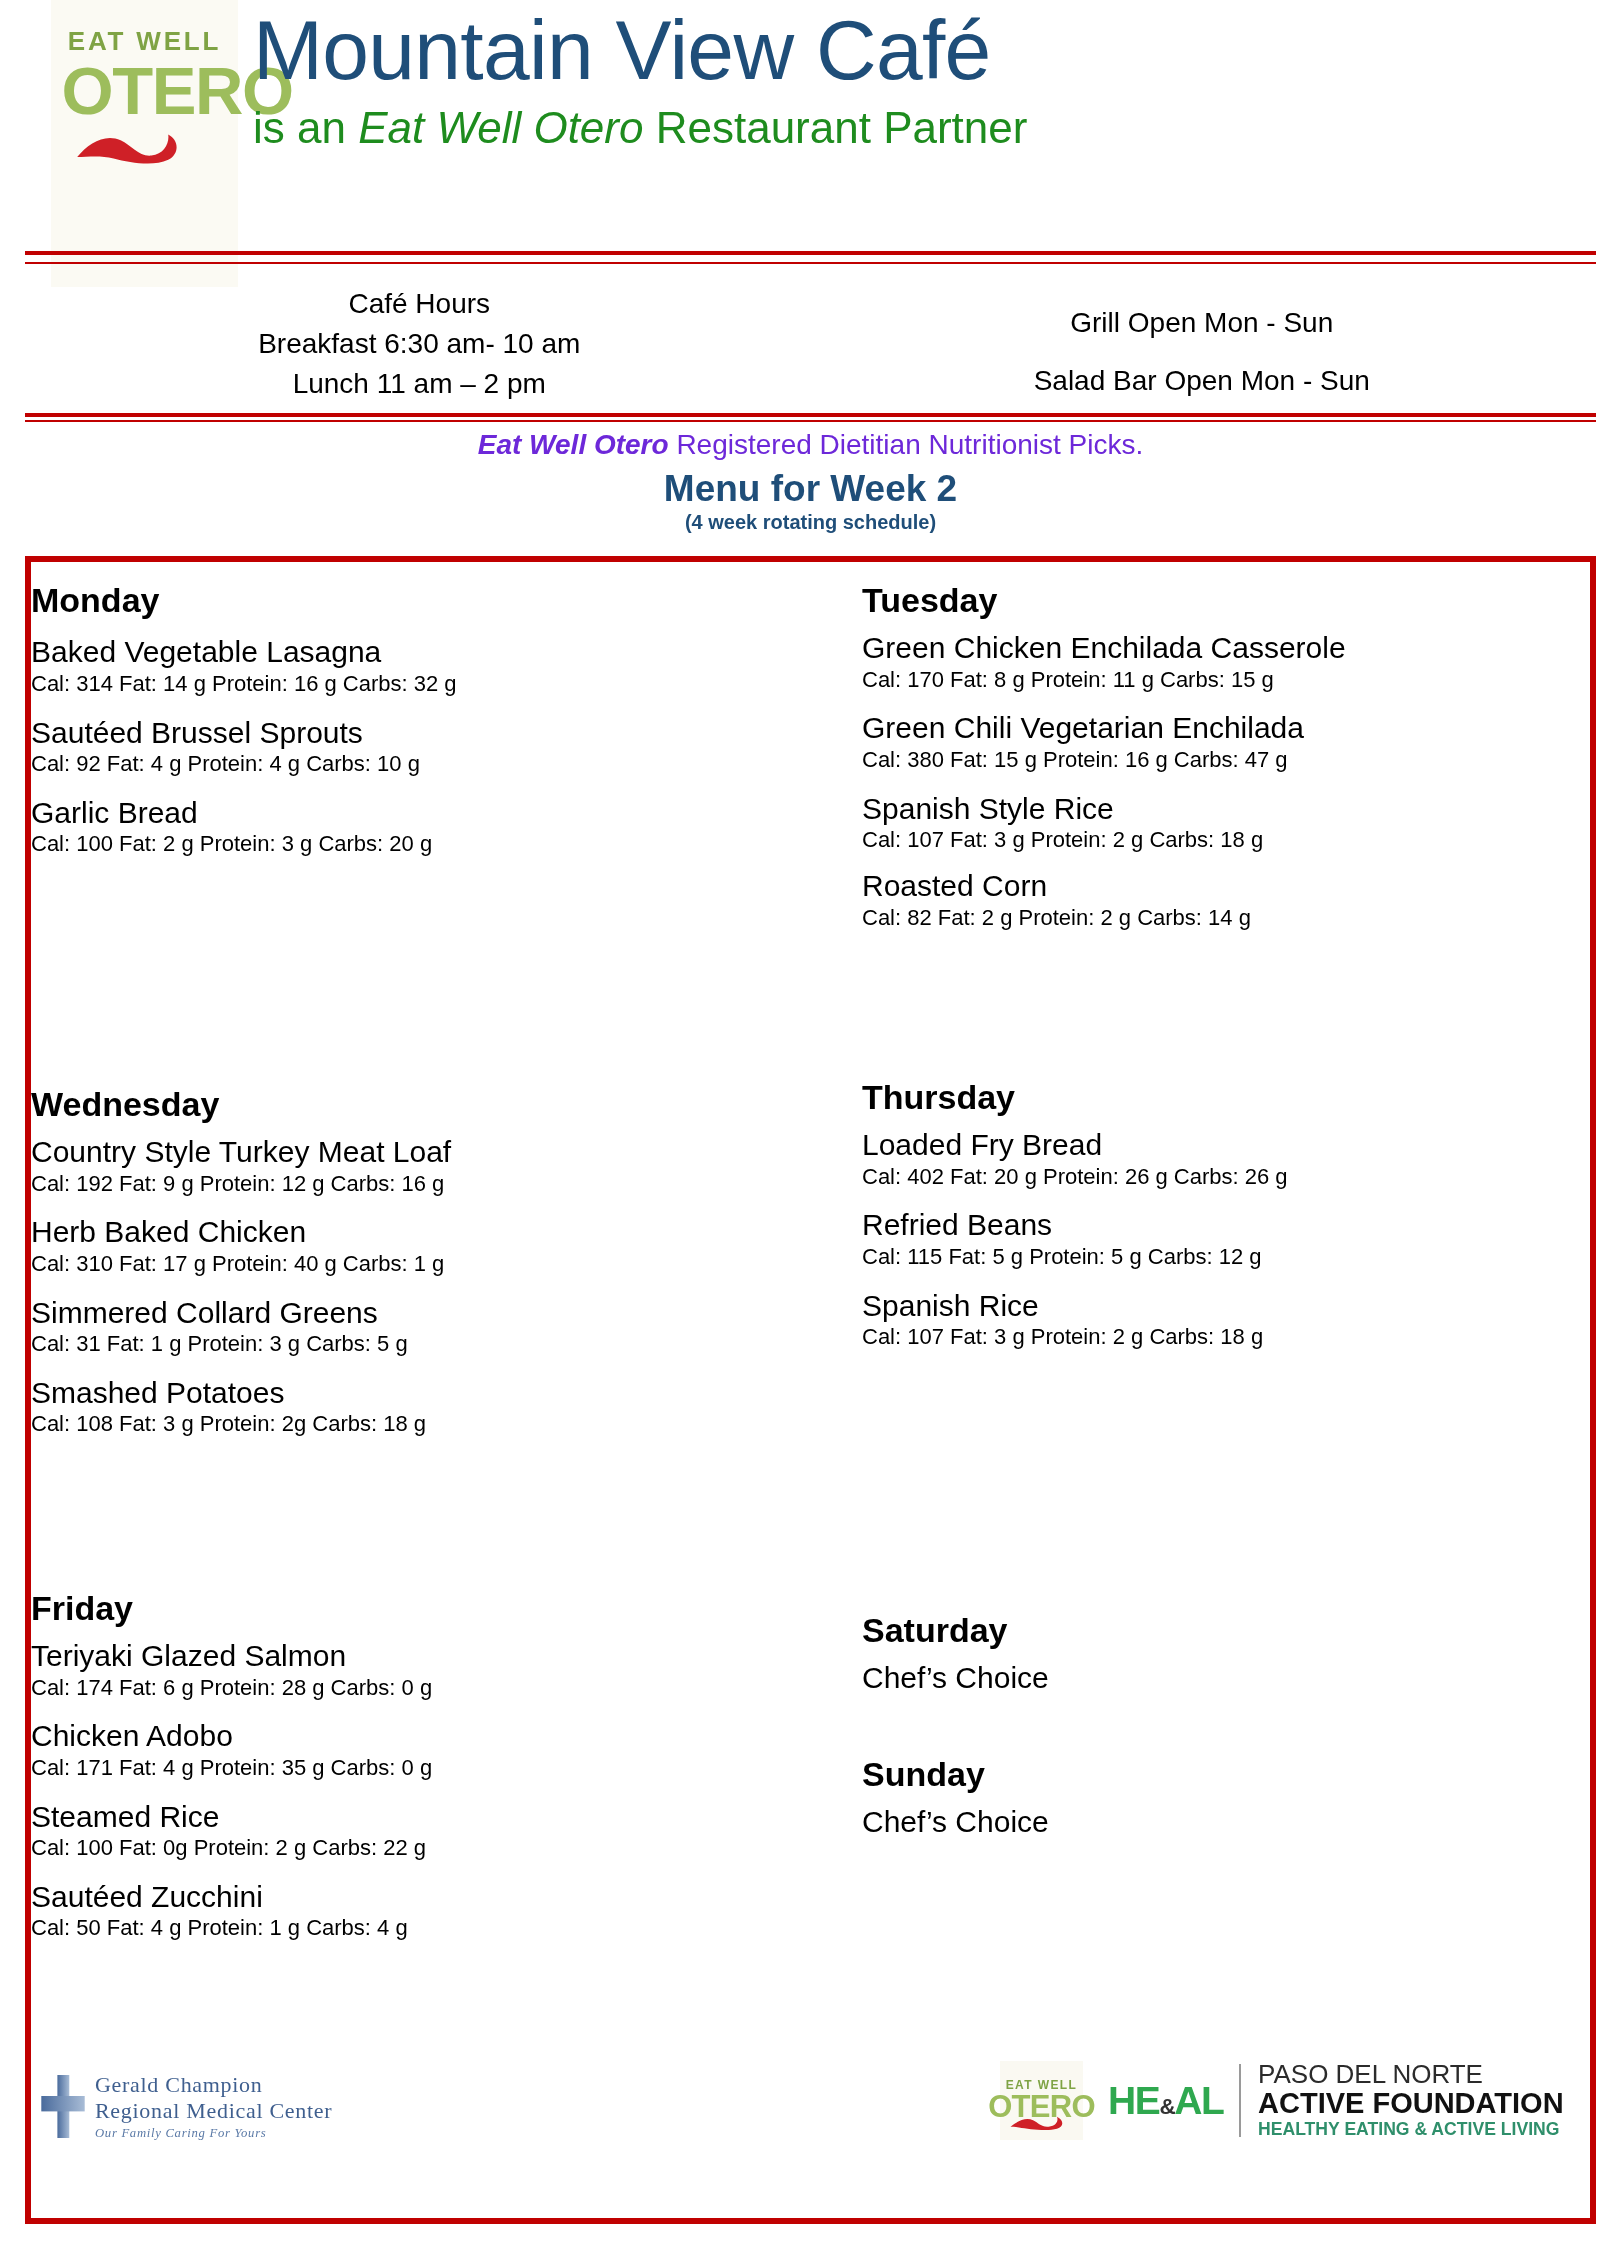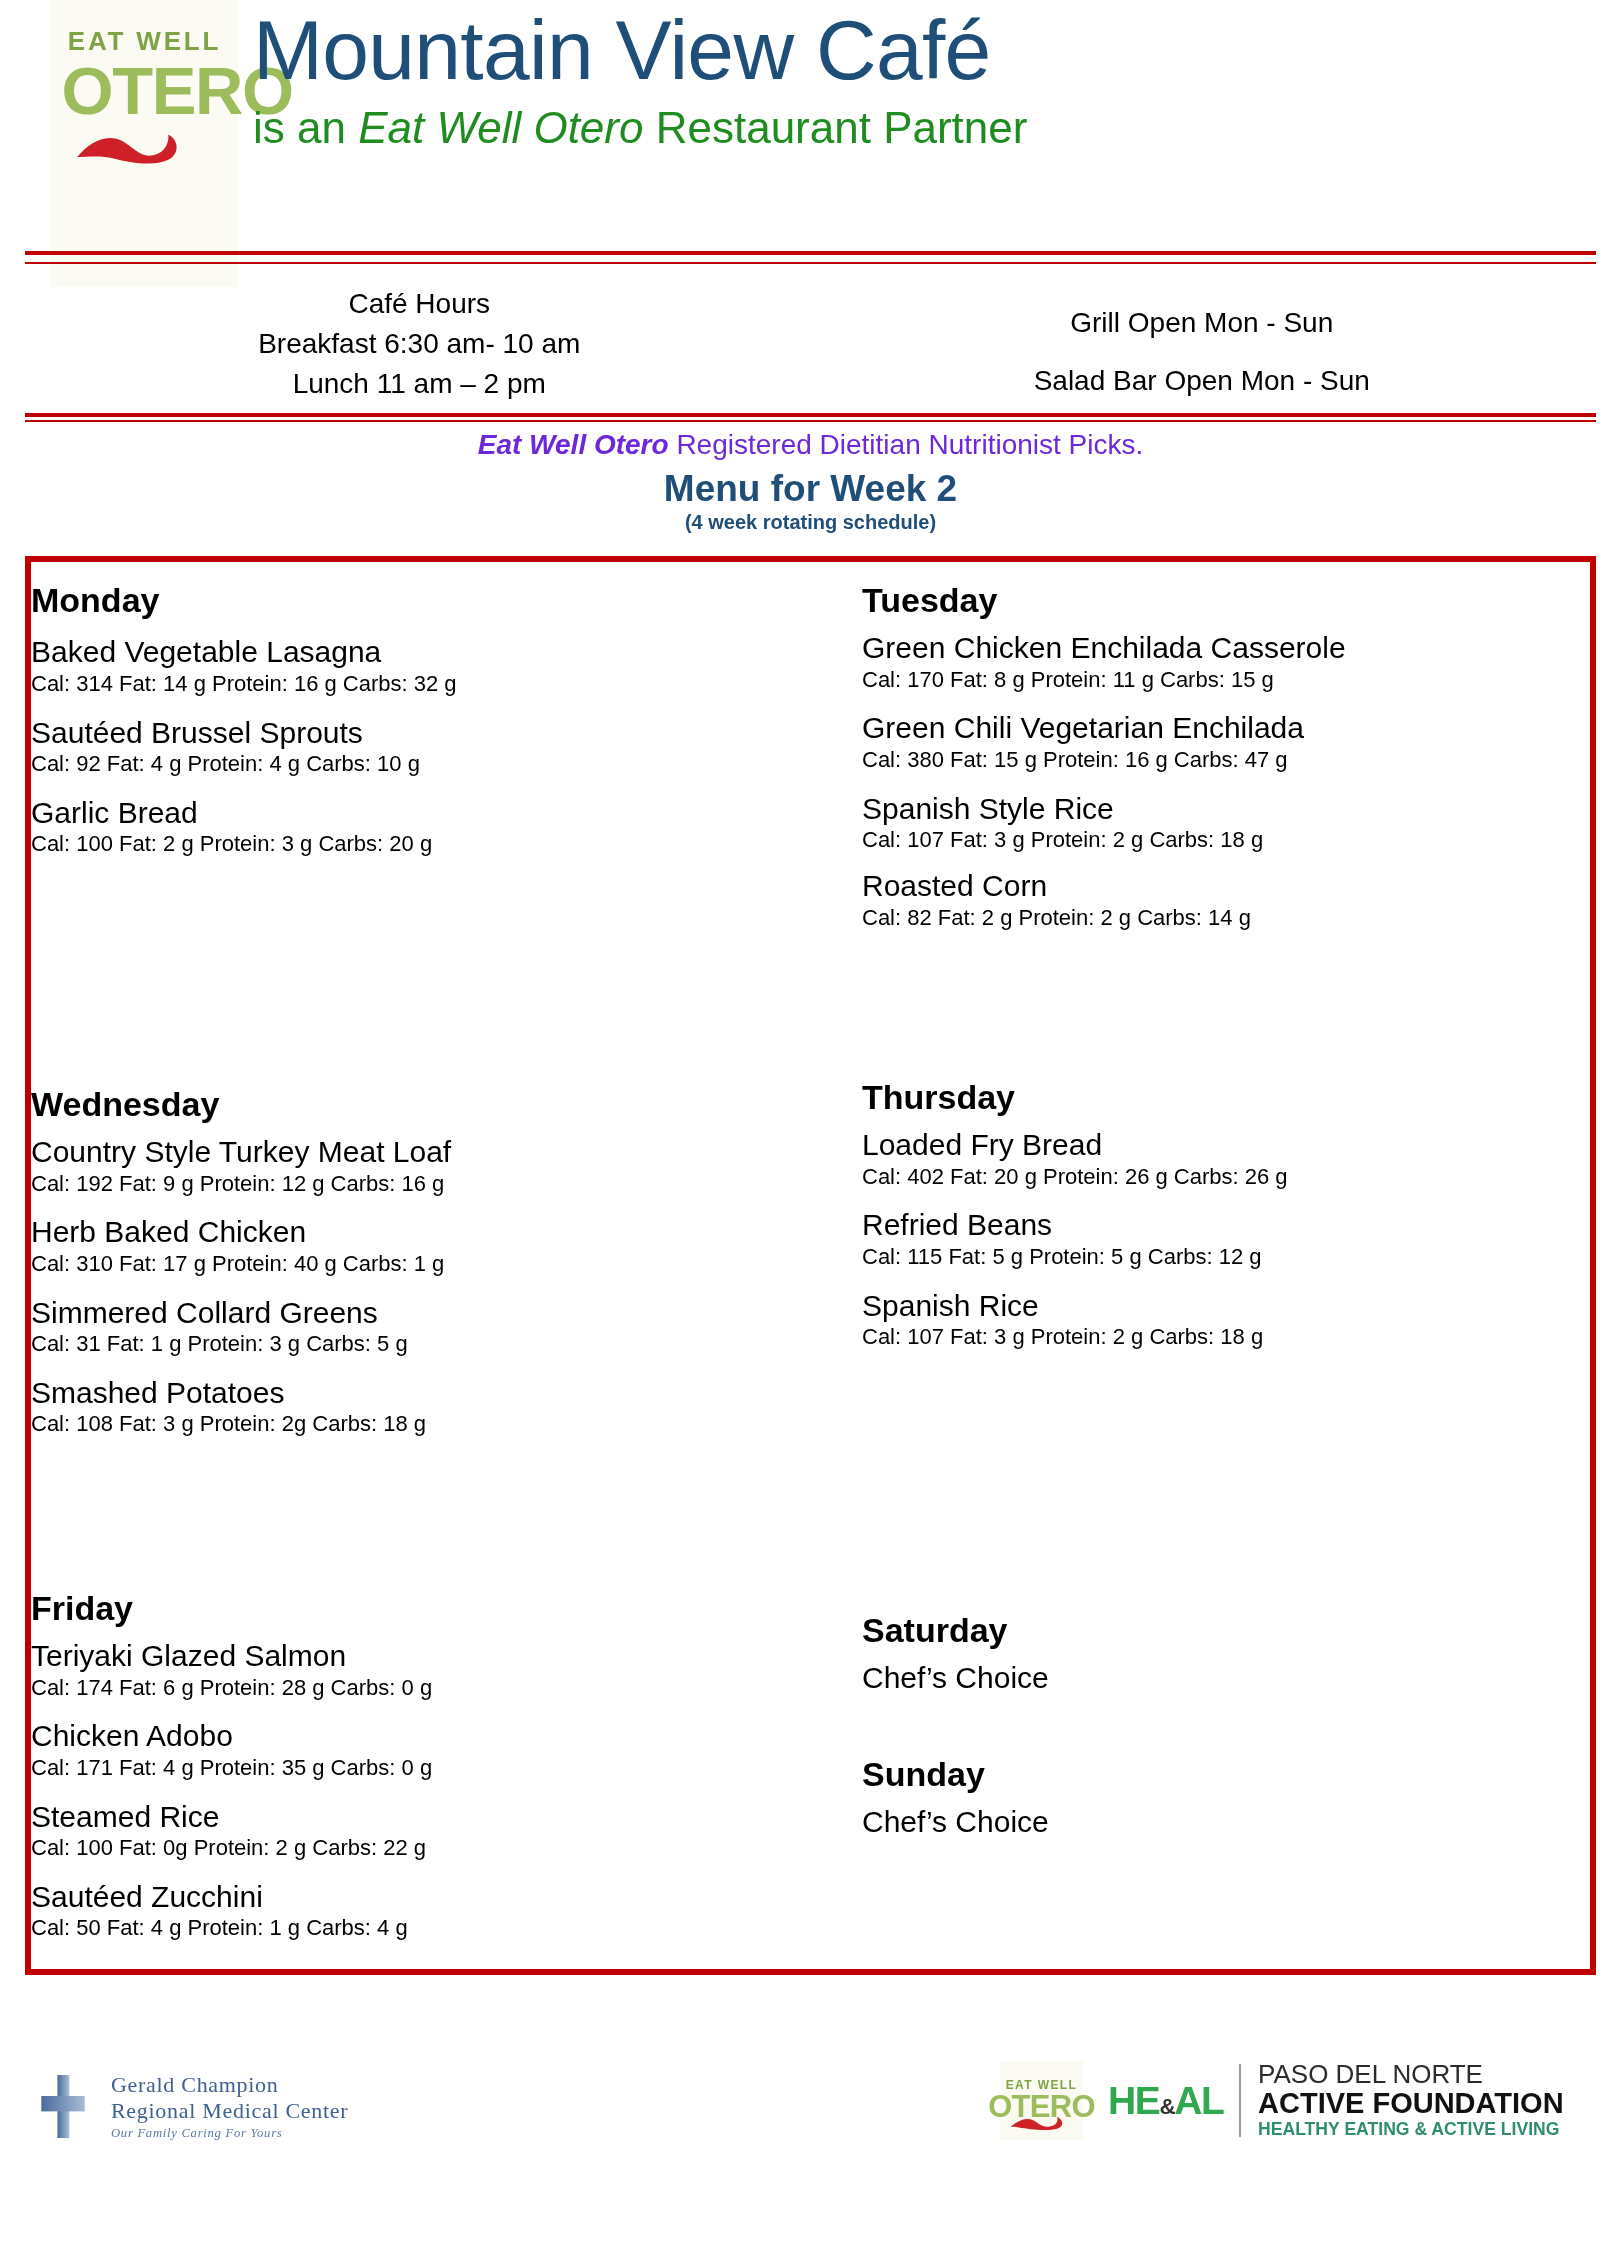--- a/index.html
+++ b/index.html
@@ -152,21 +152,21 @@
     color: #1f4e79;
     margin-top: 1.4px;
   }
 
   
   .menu-box {
     position: absolute;
     left: 25px;
     top: 556px;
     width: 1571px;
-    height: 1419px;
+    height: 1668px;
     border: 6.3px solid #c00000;
     box-sizing: border-box;
     background: #ffffff;
   }
   .menu-grid {
     display: flex;
     width: 100%;
     height: 100%;
     box-sizing: border-box;
     padding: 21px 0 0 0;
@@ -211,21 +211,20 @@
     right: 0;
     top: 2045px;
     height: 211px;
   }
   .gcrmc {
     position: absolute;
     left: 41px;
     top: 27px;
     display: flex;
     align-items: center;
-    gap: 16px;
   }
   .gcrmc-cross { width: 44px; height: 63px; position: relative; margin-right: 10px; }
   .gcrmc-text {
     font-family: "Liberation Serif", serif;
     color: #3f5f8f;
   }
   .gcrmc-l1 { font-size: 22px; letter-spacing: 0.7px; line-height: 1.16; }
   .gcrmc-l2 { font-size: 22px; letter-spacing: 0.7px; line-height: 1.16; }
   .gcrmc-l3 {
     font-size: 12.7px;

